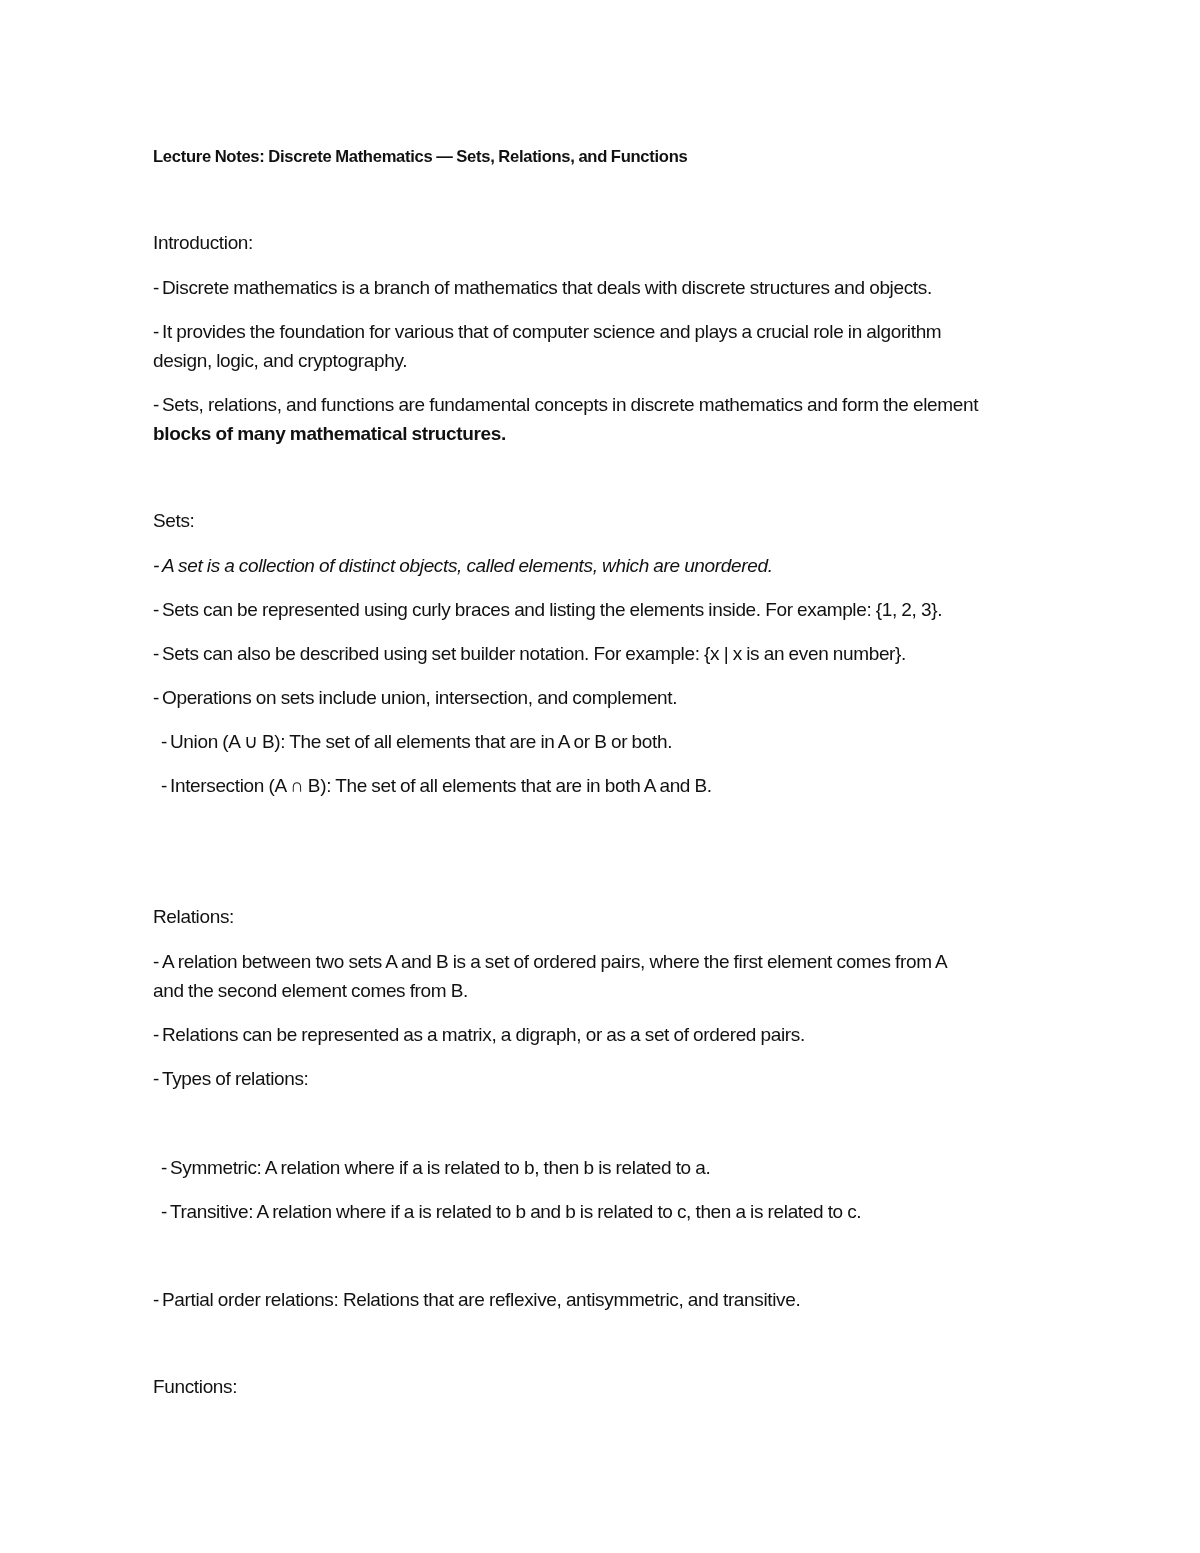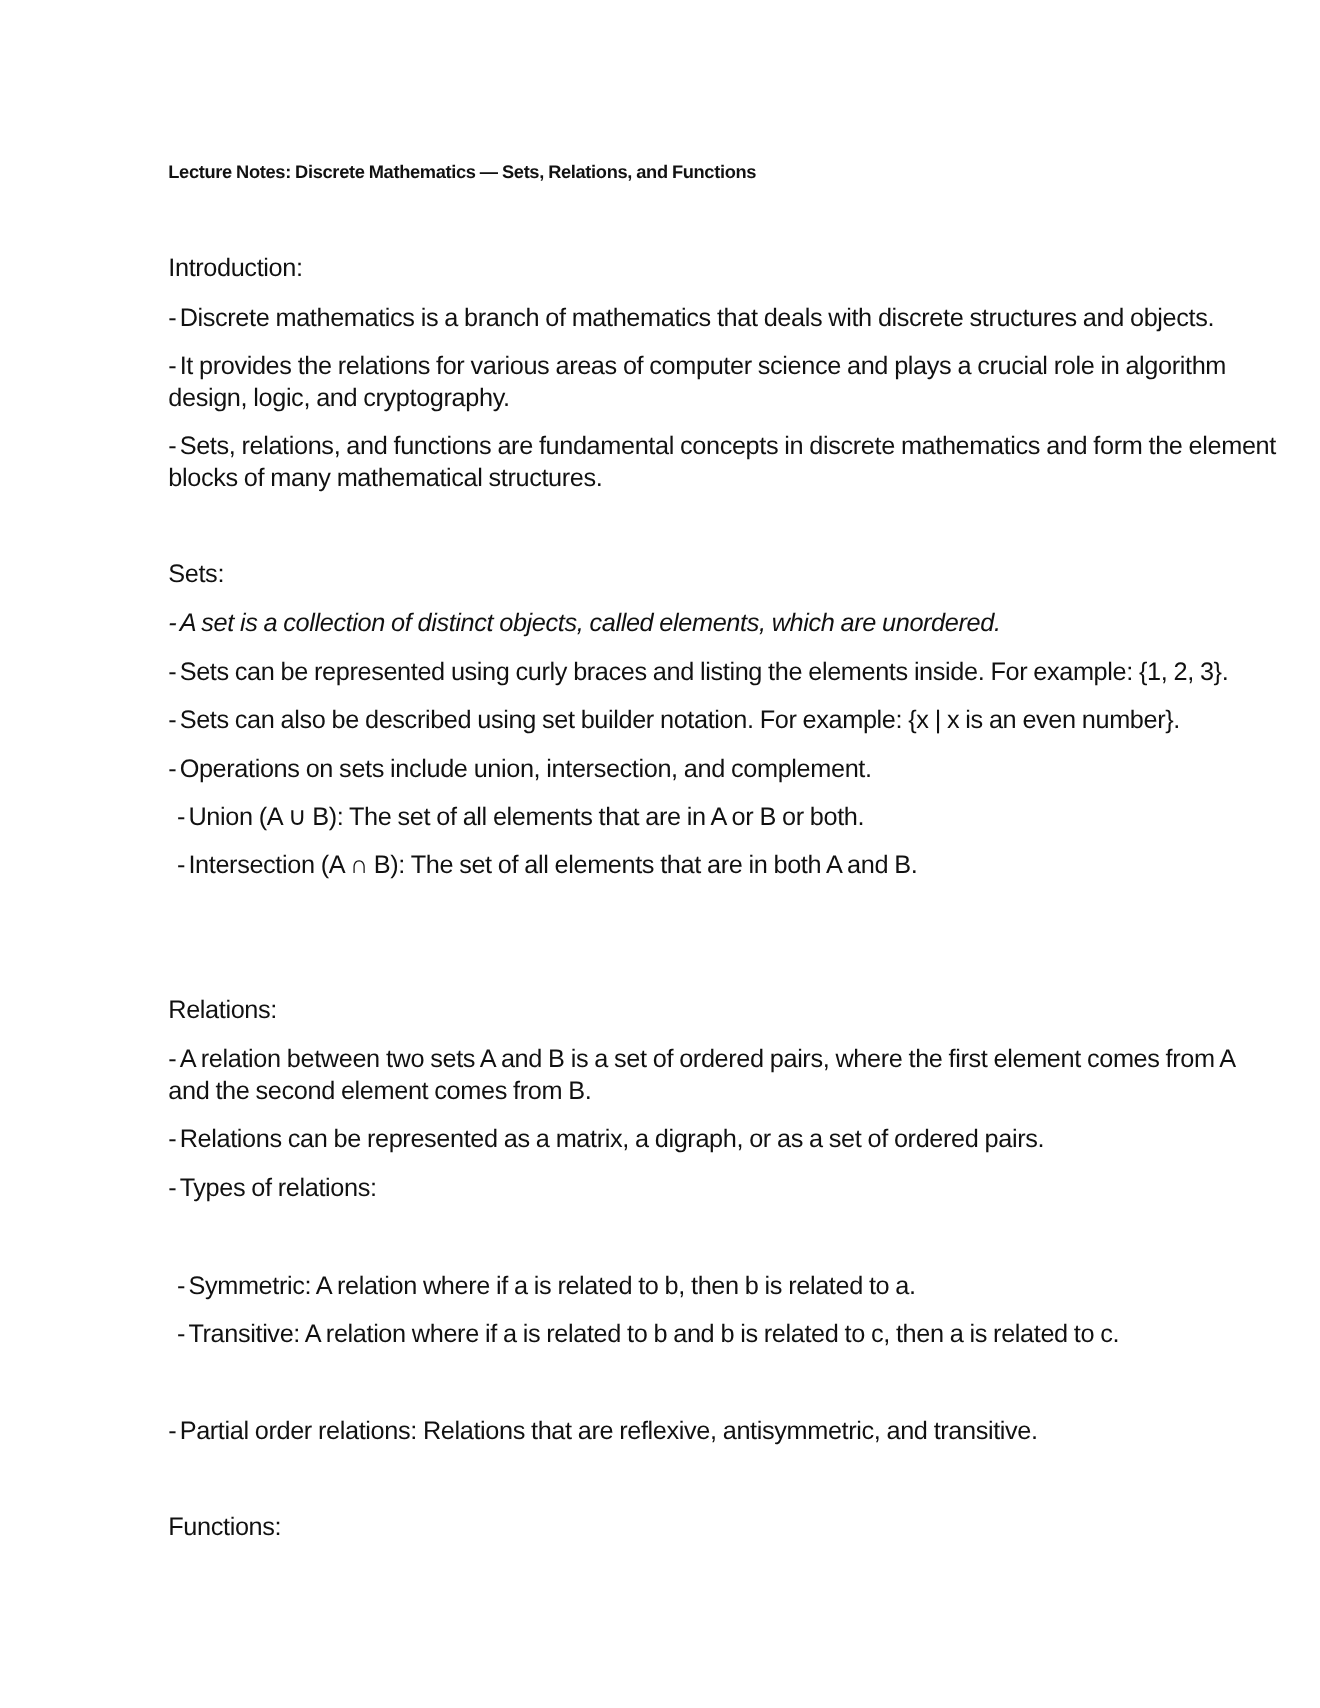--- a/index.html
+++ b/index.html
@@ -19,21 +19,21 @@
       position: absolute;
       left: 12px;
       top: 0;
       width: 1200px;
       height: 1553px;
       background: #ffffff;
     }
     .line {
       position: absolute;
       left: 141px;
-      font-size: 23px;
+      font-size: 19px;
       line-height: 22px;
       white-space: nowrap;
       letter-spacing: -0.35px;
       word-spacing: -0.5px;
     }
     .title {
       font-weight: bold;
       font-size: 16.6px;
       letter-spacing: -0.3px;
     }
@@ -46,24 +46,24 @@
   </style>
 </head>
 <body>
 
 <div class="page">
 
   <div class="line title" style="top:146px;">Lecture Notes: Discrete Mathematics — Sets, Relations, and Functions</div>
 
   <div class="line" style="top:232px;">Introduction:</div>
   <div class="line" style="top:277px;"><span class="dash">-</span><span>Discrete mathematics is a branch of mathematics that deals with discrete structures and objects.</span></div>
-  <div class="line" style="top:321px;"><span class="dash">-</span><span>It provides the relations for various areas of computer science and plays a crucial role in algorithm</span></div>
+  <div class="line" style="top:321px;"><span class="dash">-</span><span>It provides the foundation for various that of computer science and plays a crucial role in algorithm</span></div>
   <div class="line" style="top:350px;">design, logic, and cryptography.</div>
   <div class="line" style="top:394px;"><span class="dash">-</span><span>Sets, relations, and functions are fundamental concepts in discrete mathematics and form the element</span></div>
-  <div class="line" style="top:423px;">blocks of many mathematical structures.</div>
+  <div class="line" style="top:423px;font-weight:bold;">blocks of many mathematical structures.</div>
 
   <div class="line" style="top:510px;">Sets:</div>
   <div class="line" style="top:555px;font-style:italic;"><span class="dash">-</span><span>A set is a collection of distinct objects, called elements, which are unordered.</span></div>
   <div class="line" style="top:599px;"><span class="dash">-</span><span>Sets can be represented using curly braces and listing the elements inside. For example: {1, 2, 3}.</span></div>
   <div class="line" style="top:643px;"><span class="dash">-</span><span>Sets can also be described using set builder notation. For example: {x | x is an even number}.</span></div>
   <div class="line" style="top:687px;"><span class="dash">-</span><span>Operations on sets include union, intersection, and complement.</span></div>
   <div class="line sub" style="top:731px;"><span class="dash">-</span><span>Union (A ∪ B): The set of all elements that are in A or B or both.</span></div>
   <div class="line sub" style="top:775px;"><span class="dash">-</span><span>Intersection (A ∩ B): The set of all elements that are in both A and B.</span></div>
 
   <div class="line" style="top:906px;">Relations:</div>

